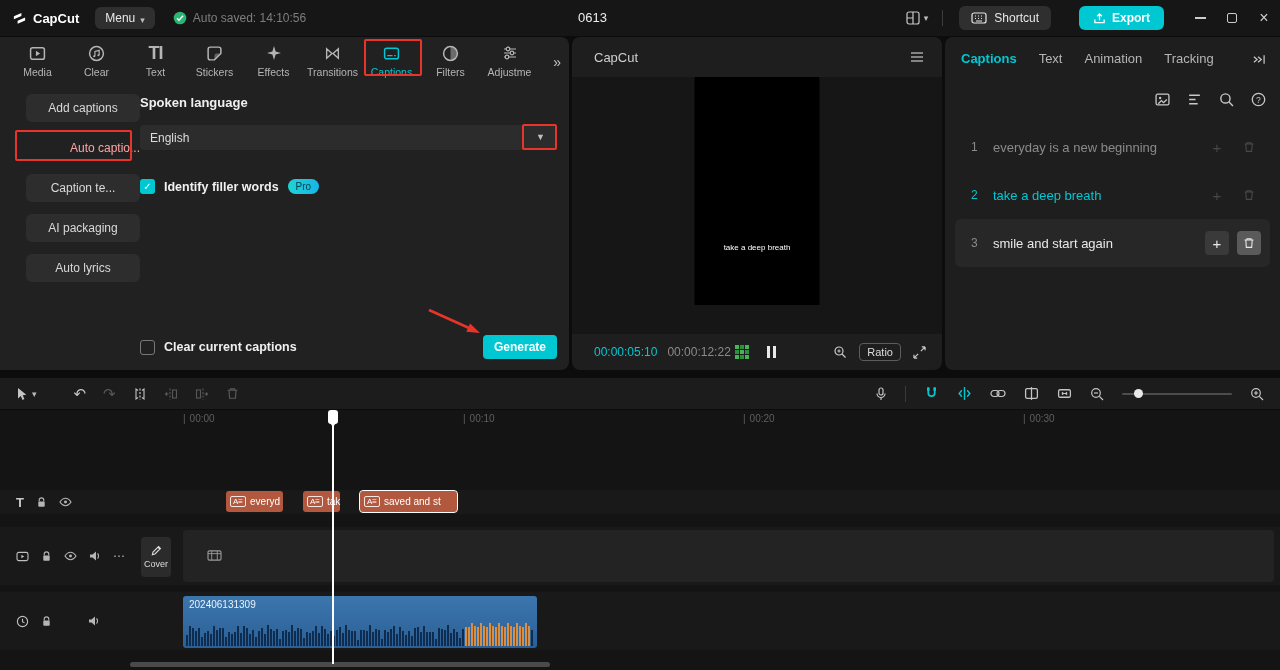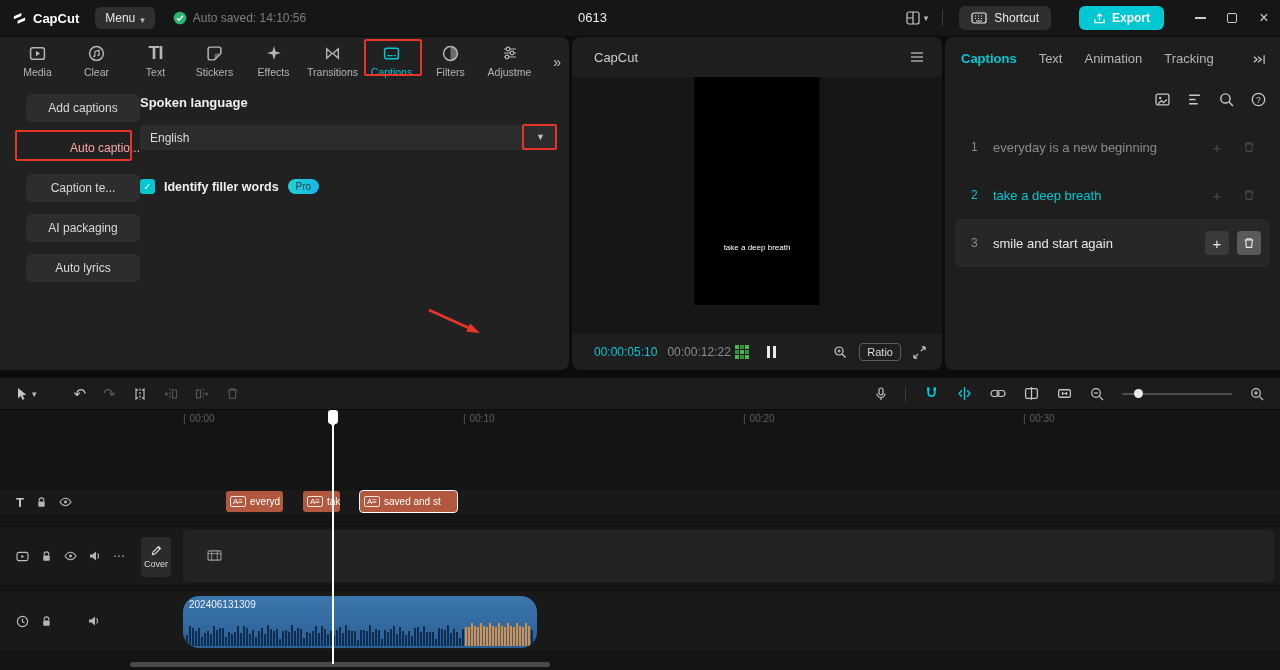--- a/index.html
+++ b/index.html
@@ -137,21 +137,21 @@
   .film-ic { position:absolute; left:24px; top:19px; color:#9a9a9a; }
   .cover-btn { position:absolute; left:141px; top:127px; width:30px; height:40px; background:#2b2b2b; border-radius:4px;
                display:flex; flex-direction:column; align-items:center; justify-content:center; gap:3px; font-size:9px;
                color:#ddd; z-index:3; }
   .text-clip { position:absolute; top:1px; height:21px; background:#b1583e; border-radius:3px; color:#fff;
                font-size:10px; display:flex; align-items:center; gap:4px; padding:0 4px; overflow:hidden;
                white-space:nowrap; }
   .text-clip.selected { outline:1.5px solid #fff; }
   .clip-badge { font-size:8px; line-height:1.2; border:1px solid rgba(255,255,255,.85); border-radius:2px;
                 padding:0 2px; flex:0 0 auto; }
-  .audio-clip { position:absolute; left:183px; top:4px; width:354px; height:52px; border-radius:16px;
+  .audio-clip { position:absolute; left:183px; top:4px; width:354px; height:52px; border-radius:3px;
                 background:linear-gradient(180deg,#3b76ad,#2b6096); overflow:hidden; }
   .audio-label { position:absolute; top:3px; left:6px; font-size:10px; color:#eaf2fb; }
   .waveform { position:absolute; left:3px; right:3px; bottom:2px; height:33px; display:flex;
               align-items:flex-end; overflow:hidden; }
   .waveform i { flex:0 0 2px; margin-right:1px; background:#0e2c50; }
   .playhead { position:absolute; left:328px; top:0; bottom:6px; width:10px; z-index:20; }
   .ph-line { position:absolute; left:4px; top:0; bottom:0; width:1.5px; background:#fff; }
   .ph-head { position:absolute; left:0; top:0; width:10px; height:14px; background:#fff; border-radius:3px; }
   .ph-head:after { content:""; position:absolute; top:13px; left:2px; border-left:3px solid transparent;
                    border-right:3px solid transparent; border-top:4px solid #fff; }
@@ -338,20 +338,25 @@
   <div class="lp-content">
     <div class="lp-heading">Spoken language</div>
     <div class="lang-select">
       <span>English</span>
       <span class="lang-caret">▼</span>
     </div>
     <div class="filler-row">
       <span class="checkbox checked">✓</span>
       <span class="bold-label">Identify filler words</span>
       <span class="pro-badge">Pro</span>
+    </div>
+    <div class="bottom-row">
+      <span class="checkbox empty"></span>
+      <span class="bold-label">Clear current captions</span>
+      <button class="generate">Generate</button>
     </div>
   </div>
 </section>
 
 <section class="panel" id="player-panel">
   <div class="pl-header">
     <span>CapCut</span>
     <span class="ic" style="margin-left:auto;color:#a5a5a5;">
       <svg width="14" height="10" viewBox="0 0 14 10">
           <path d="M1 1h12M1 5h12M1 9h12" stroke="currentColor" stroke-width="1.3"></path>

